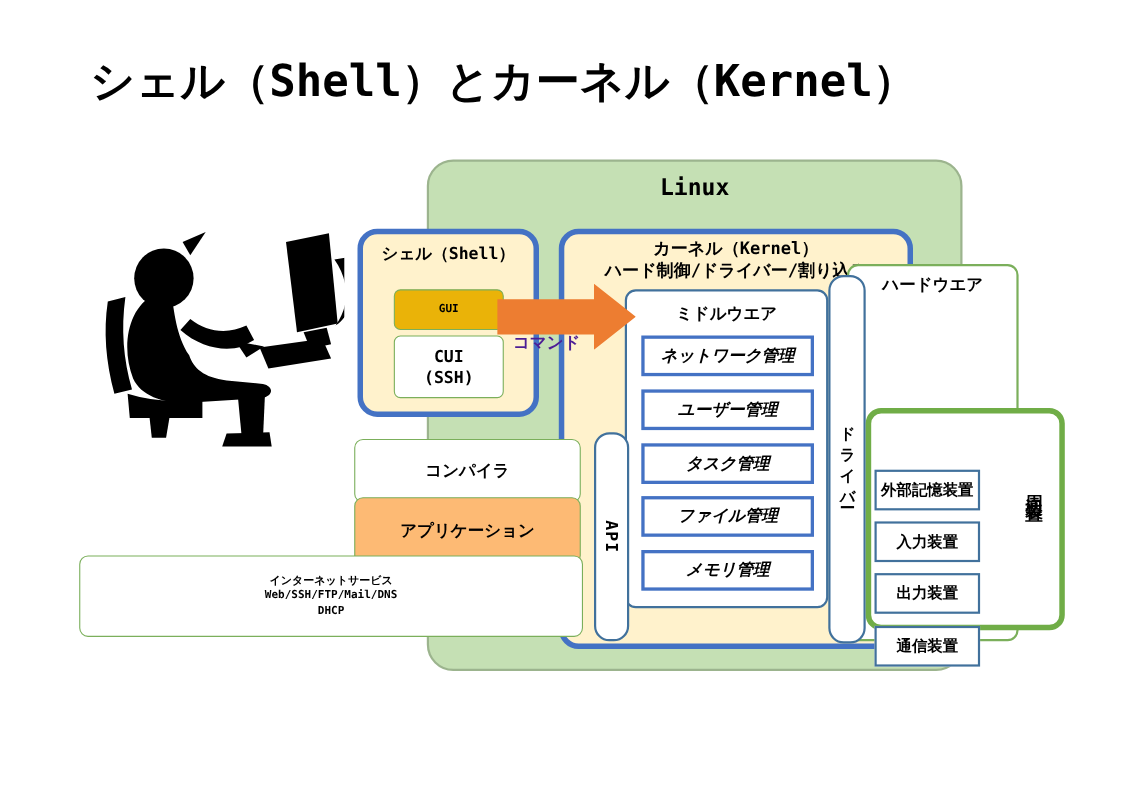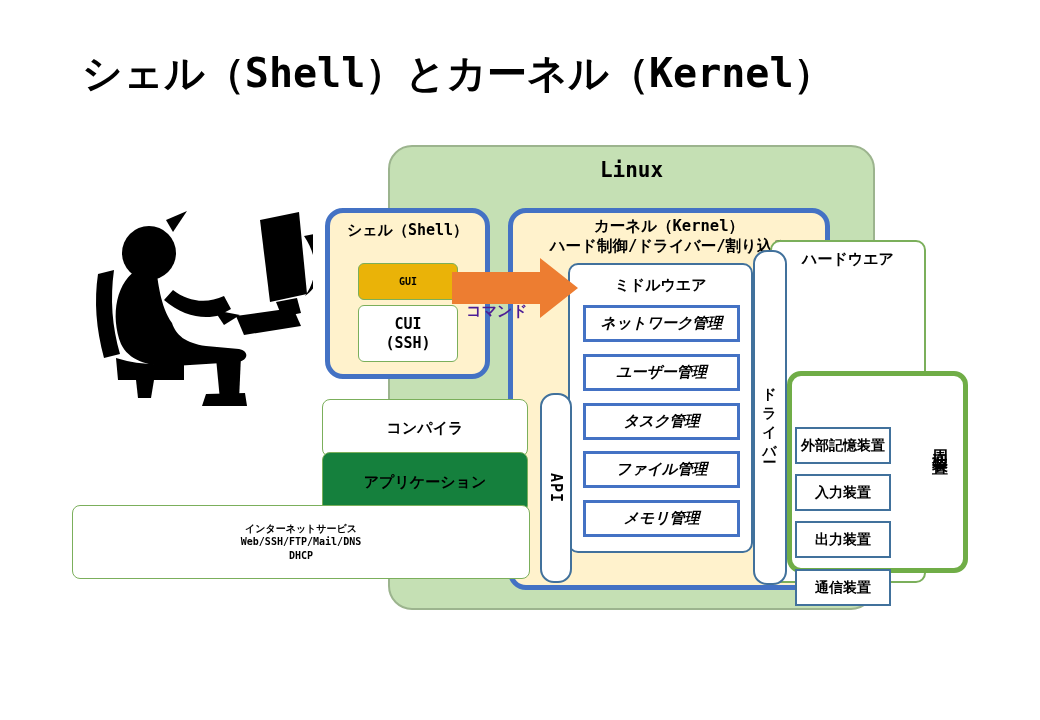--- a/index.html
+++ b/index.html
@@ -65,21 +65,21 @@
                   border:5px solid #70AD47;border-radius:14px;z-index:5;}
   .pp{left:795px;width:96px;height:37px;background:#fff;border:2px solid #41719C;
       font-size:14px;z-index:6;margin-top:43px;}
   .pp-0{top:384px;} .pp-1{top:431px;} .pp-2{top:478px;} .pp-3{top:526px;}
   .peripheral-label{left:929px;top:437px;writing-mode:vertical-rl;font-size:16px;
                     letter-spacing:3px;z-index:6;}
 
   
   .compiler-box{left:322px;top:399px;width:206px;height:58px;background:#fff;
                 border:1.5px solid #7BAF5B;border-radius:8px;font-size:15px;z-index:3;}
-  .application-box{left:322px;top:452px;width:206px;height:61px;background:#15803d;
+  .application-box{left:322px;top:452px;width:206px;height:61px;background:#fdba74;
                 border:1.5px solid #7BAF5B;border-radius:8px;font-size:15px;z-index:3;}
   .internet-box{left:72px;top:505px;width:458px;height:74px;background:#fff;
                 border:1.5px solid #7BAF5B;border-radius:8px;font-size:10px;z-index:3;
                 flex-direction:column;line-height:1.35;}
 
   
   .arrow-wrap{left:452px;top:258px;width:126px;height:60px;z-index:6;}
   .arrow-label{left:452px;top:272px;width:90px;text-align:center;font-size:15px;
                color:#4c1d95;z-index:7;margin-top:30px;}
 

